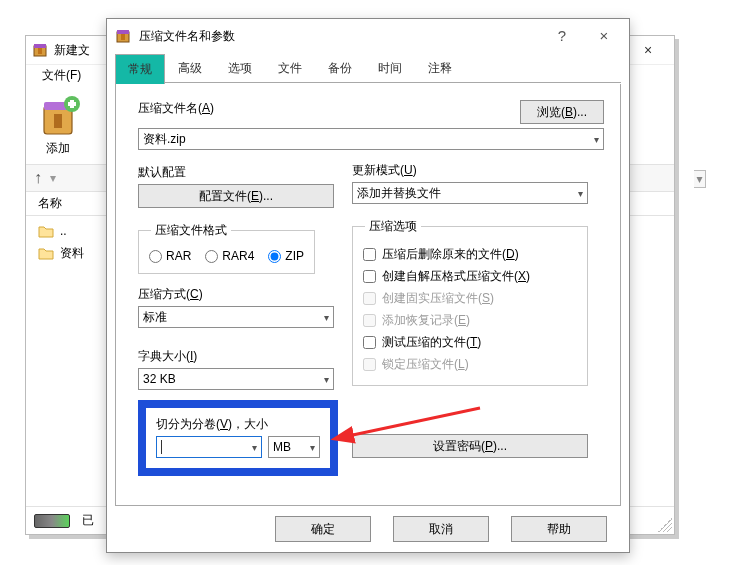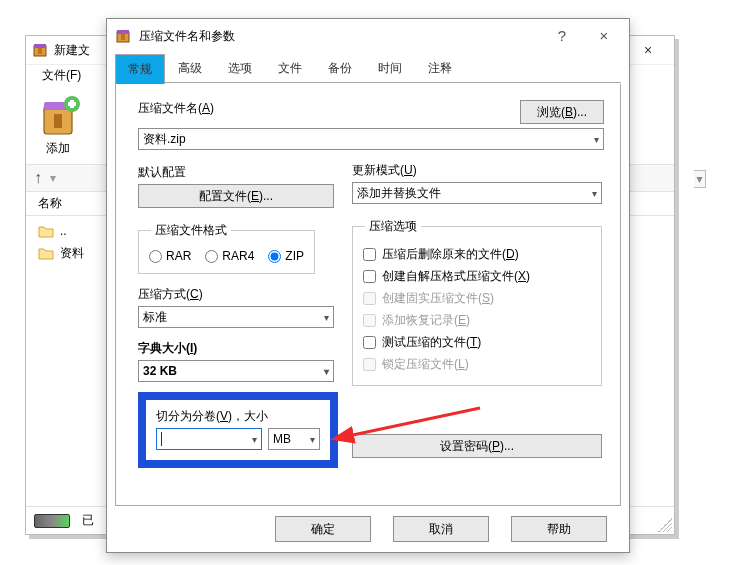--- a/index.html
+++ b/index.html
@@ -30,21 +30,21 @@
 
 
 .dlg { position:absolute; left:106px; top:18px; width:524px; height:535px; background:#fff; border:1px solid #888; box-shadow: 0 4px 12px rgba(0,0,0,0.25); }
 .dlg .title { height:30px; display:flex; align-items:center; padding:4px 4px 0 8px; }
 .dlg .title .icon { width:16px; height:16px; display:inline-block; margin-right:8px;}
 .dlg .title .txt { flex:1; font-size:12px; }
 .dlg .title .btn { width:42px; height:28px; text-align:center; line-height:28px; font-size:15px; color:#555; cursor:default; }
 
 .tabs { display:flex; height:30px; align-items:flex-end; padding:0; margin-top:4px;}
 .tab { padding: 6px 12px; border:1px solid transparent; border-bottom:none; color:#333; }
-.tab.active { border-color:#a8a8a8; background:#0ea5e9; position:relative; top:1px; z-index:2;margin-top:46px;}
+.tab.active { border-color:#a8a8a8; background:#14b8a6; position:relative; top:1px; z-index:2;margin-top:46px;}
 .tabline { border-bottom:1px solid #a8a8a8; margin-top:-1px;}
 
 .page { position:absolute; left:8px; right:8px; top:65px; bottom:46px; border:1px solid #a8a8a8; border-top:none; padding: 16px 28px 12px 22px; }
 
 .row1 { display:flex; align-items:flex-start; }
 .lbl { display:block; margin-bottom:3px; }
 .under { text-decoration: underline; }
 
 .combo, .input, select { border:1px solid #8e8e8e; background:#fff; height:22px; padding: 0 4px; font-size:12px; }
 .combo { display:flex; align-items:center; justify-content:space-between; }
@@ -54,21 +54,21 @@
 .btn3d.wide { width:100%; }
 
 fieldset.group { border:1px solid #c9c9c9; padding: 8px 10px 10px; }
 fieldset.group legend { padding: 0 4px; margin-left:2px; }
 
 .radiorow { display:flex; gap:14px; align-items:center; margin-top:2px;}
 .radiorow label { display:flex; align-items:center; gap:4px; }
 .radiorow input { margin:0; }
 
 .leftcol { width: 196px; }
-.rightcol { position:absolute; left: 236px; right:18px; top:16px; }
+.rightcol { position:absolute; left: 236px; right:32px; top:16px; }
 
 .chkrow { display:flex; align-items:center; gap:6px; height:22px; }
 .chkrow.disabled { color:#9c9c9c; }
 .chkrow input { width:13px; height:13px; margin:0; }
 
 .redbox { border: 8px solid #1d4ed8; border-radius:0; padding: 8px 10px 10px; }
 
 .footer { position:absolute; left:0; right:0; bottom:0; height:46px; display:flex; align-items:center; justify-content:flex-end; gap:22px; padding: 0 22px; }
 .footer .btn3d { width:96px; height:26px; }
 
@@ -203,21 +203,21 @@
       </fieldset>
 
       <div style="margin-top:12px;">
         <span class="lbl">压缩方式(<span class="under">C</span>)</span>
         <div class="combo" style="width:196px;">
           <span>标准</span>
           <span class="arrow">▾</span>
         </div>
       </div>
 
-      <div style="margin-top:12px;font-weight:bold;">
+      <div style="margin-top:20px;">
         <span class="lbl">字典大小(<span class="under">I</span>)</span>
         <div class="combo" style="width:196px;">
           <span>32 KB</span>
           <span class="arrow">▾</span>
         </div>
       </div>
 
       <div class="redbox" style="margin-top:10px; width:200px;">
         <span class="lbl">切分为分卷(<span class="under">V</span>)，大小</span>
         <div style="display:flex; gap:6px; margin-top:2px;">

